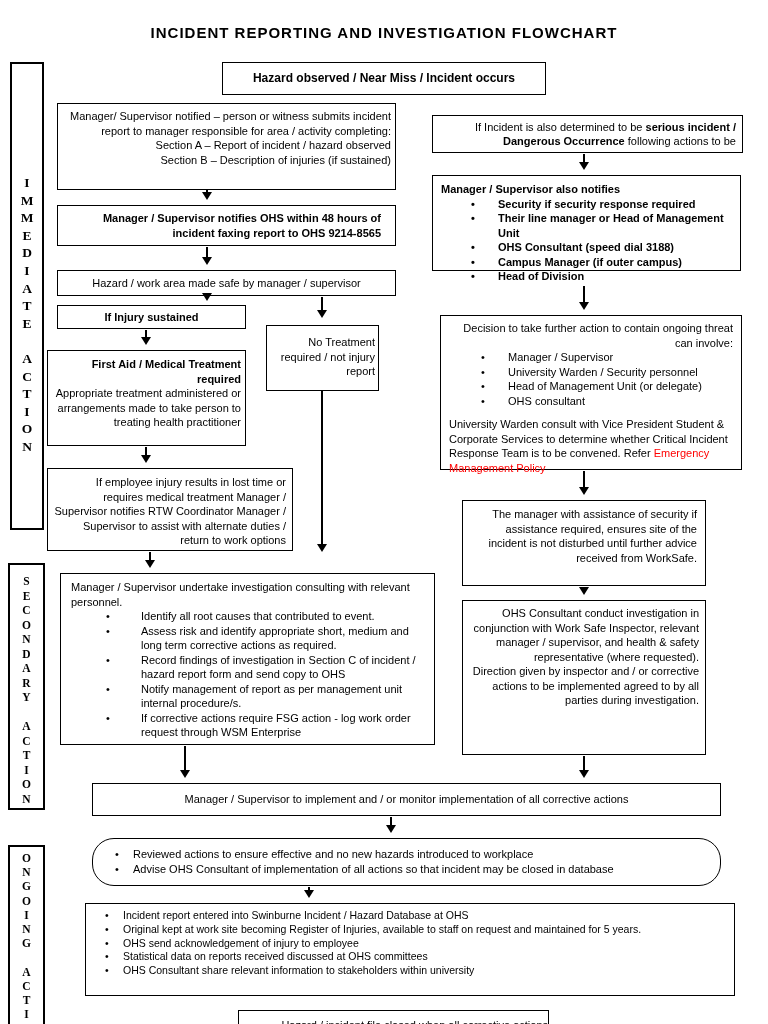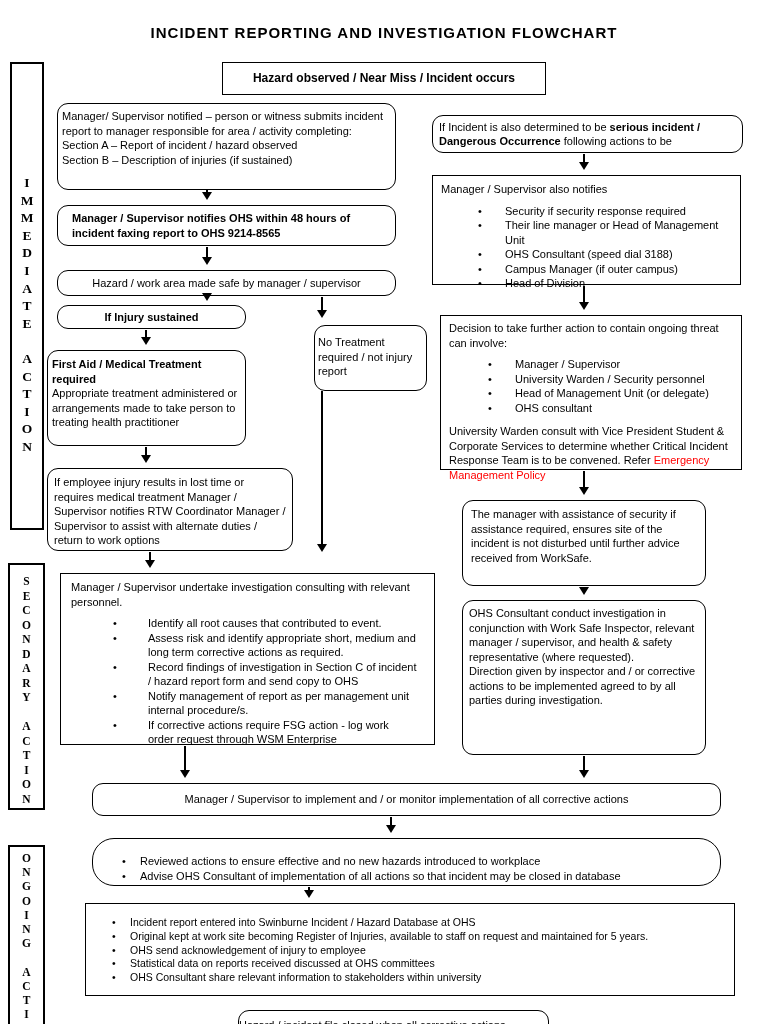--- a/index.html
+++ b/index.html
@@ -9,35 +9,35 @@
     font-family:"Liberation Sans", sans-serif;
   }
   .title {
     position:absolute; top:24px; left:0; width:768px; text-align:center;
     font-size:15px; font-weight:bold; letter-spacing:1px;
   }
   .box {
     position:absolute; border:1.5px solid #000; background:#fff;
     box-sizing:border-box; font-size:11px; line-height:14.5px;
   }
-  .center { text-align:left;border-radius:11px; }
+  .center { text-align:right; }
   .pre { white-space:pre-line; }
   .vcenter { display:flex; align-items:center; justify-content:center; }
   .bold { font-weight:bold; }
   .sidebar {
     position:absolute; border:2px solid #000; background:#fff; box-sizing:border-box;
     font-family:"Liberation Serif", serif; font-weight:bold; text-align:center;
     white-space:pre-line;
   }
   .arr { position:absolute; width:0; border-left:2px solid #000; }
   .arr::after {
     content:""; position:absolute; left:-6px; bottom:-8px; width:0; height:0;
     border:5px solid transparent; border-top:8px solid #000;
   }
-  ul { margin:7px; padding:0; list-style:none; }
+  ul { margin:0; padding:0; list-style:none; }
   li { position:relative; }
   li::before { content:"\2022"; position:absolute; }
   .invest-list li   { padding-left:70px; }
   .invest-list li::before { left:35px; }
   .notify-list li   { padding-left:57px; }
   .notify-list li::before { left:30px; }
   .decide-list li   { padding-left:59px; }
   .decide-list li::before { left:32px; }
   .review-list li   { padding-left:36px; }
   .review-list li::before { left:18px; }
@@ -104,21 +104,21 @@
   <div class="box center pre" style="left:57px; top:103px; width:339px; height:87px; padding:5px 4px;">Manager/ Supervisor notified – person or witness submits incident report to manager responsible for area / activity completing:
 Section A – Report of incident / hazard observed
 Section B – Description of injuries (if sustained)</div>
 
   <div class="box center vcenter" style="left:57px; top:205px; width:339px; height:41px; padding:0 14px;font-weight:bold;">Manager / Supervisor notifies OHS within 48 hours of incident faxing report to OHS 9214-8565</div>
 
   <div class="box center vcenter" style="left:57px; top:270px; width:339px; height:26px;">Hazard / work area made safe by manager / supervisor</div>
 
   <div class="box center vcenter" style="left:57px; top:305px; width:189px; height:24px;font-weight:bold;">If Injury sustained</div>
 
-  <div class="box center" style="left:266px; top:325px; width:113px; height:66px; padding:9px 3px;margin-left:48px;">No Treatment required / not injury report</div>
+  <div class="box center" style="left:266px; top:325px; width:113px; height:66px; padding:9px 3px;">No Treatment required / not injury report</div>
 
   <div class="box center" style="left:47px; top:350px; width:199px; height:96px; padding:6px 4px;">
     <div class="bold">First Aid / Medical Treatment required</div>
     <div>Appropriate treatment administered or arrangements made to take person to treating health practitioner</div>
   </div>
 
   <div class="box center" style="left:47px; top:468px; width:246px; height:83px; padding:6px 6px;">If employee injury results in lost time or requires medical treatment Manager / Supervisor notifies RTW Coordinator Manager / Supervisor to assist with alternate duties / return to work options</div>
 
   <div class="box" style="left:60px; top:573px; width:375px; height:172px; padding:6px 10px;">
     <div>Manager / Supervisor undertake investigation consulting with relevant personnel.</div>
@@ -130,21 +130,21 @@
       <li>If corrective actions require FSG action - log work order request through WSM Enterprise</li>
     </ul>
   </div>
 
   <div class="box center vcenter" style="left:432px; top:115px; width:311px; height:38px; padding:0 6px; display:flex;">
     <span>
       <span>If Incident is also determined to be </span><span class="bold">serious incident</span><span class="bold"> / </span><span class="bold">Dangerous Occurrence</span><span> following actions to be</span>
     </span>
   </div>
 
-  <div class="box" style="left:432px; top:175px; width:309px; height:110px; padding:6px 8px;">
+  <div class="box" style="left:432px; top:175px; width:309px; height:96px; padding:6px 8px;font-weight:bold;">
     <div>Manager / Supervisor also notifies</div>
     <ul class="notify-list">
       <li>Security if security response required</li>
       <li>Their line manager or Head of Management Unit</li>
       <li>OHS Consultant (speed dial 3188)</li>
       <li>Campus Manager (if outer campus)</li>
       <li>Head of Division</li>
     </ul>
   </div>
 

